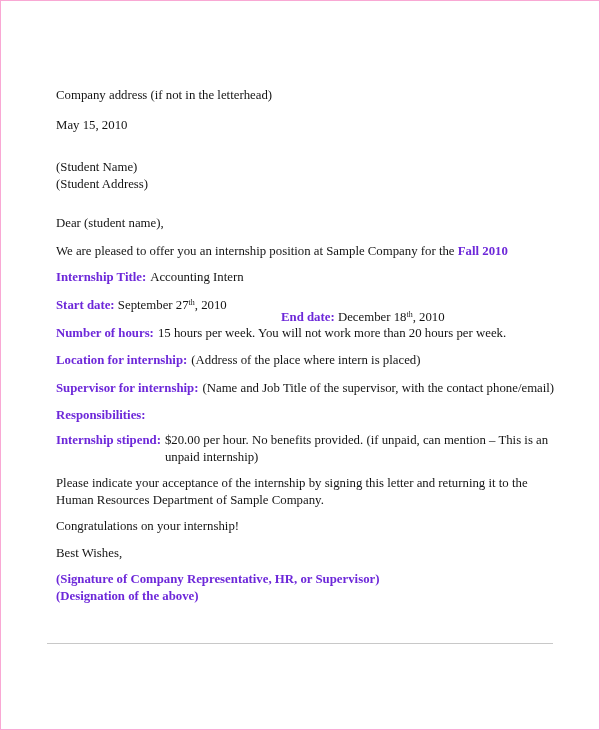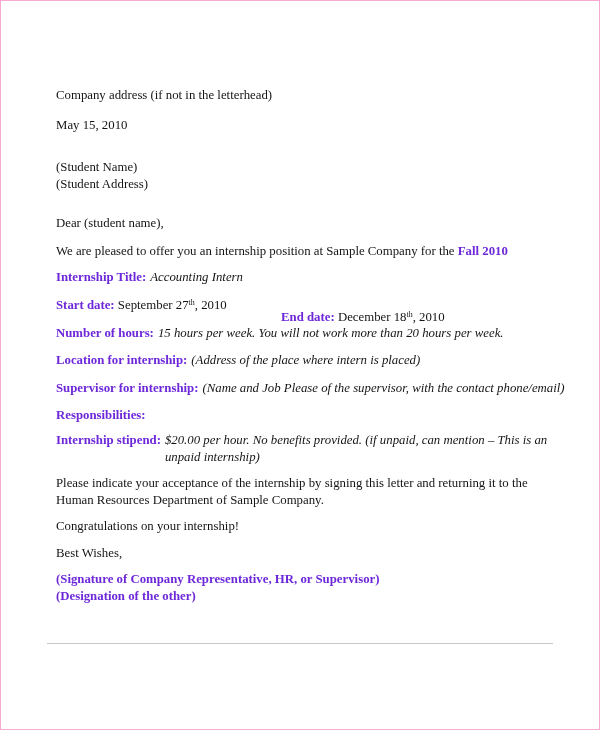--- a/index.html
+++ b/index.html
@@ -38,21 +38,20 @@
     align-items: flex-start;
   }
   .spec .lbl {
     flex: none;
     white-space: pre;
     margin-right: 4px;
   }
   .spec .val {
     flex: 1 1 auto;
     min-width: 0;
-    font-style: italic;
   }
   sup {
     font-size: 0.62em;
     line-height: 0;
     vertical-align: baseline;
     position: relative;
     top: -0.45em;
   }
   
   .m-date       { margin-top: 13px !important; }
@@ -125,21 +124,21 @@
       <span class="val nw">15 hours per week. You will not work more than 20 hours per week.</span>
     </div>
 
     <div class="spec m-location">
       <span class="lbl">Location for internship:</span>
       <span class="val nw">(Address of the place where intern is placed)</span>
     </div>
 
     <div class="spec m-supervisor">
       <span class="lbl">Supervisor for internship:</span>
-      <span class="val nw">(Name and Job Please of the supervisor, with the contact phone/email)</span>
+      <span class="val nw">(Name and Job Title of the supervisor, with the contact phone/email)</span>
     </div>
 
     <div class="spec m-resp">
       <span class="lbl">Responsibilities:</span>
     </div>
 
     <div class="spec m-stipend">
       <span class="lbl">Internship stipend:</span>
       <span class="val">
         <span class="line">$20.00 per hour. No benefits provided. (if unpaid, can mention – This is an</span>
@@ -151,19 +150,19 @@
       <span class="line">Please indicate your acceptance of the internship by signing this letter and returning it to the</span>
       <span class="line">Human Resources Department of Sample Company.</span>
     </p>
 
     <p class="nw m-congrats">Congratulations on your internship!</p>
 
     <p class="nw m-wishes">Best Wishes,</p>
 
     <div class="block m-signature">
       <b class="line">(Signature of Company Representative, HR, or Supervisor)</b>
-      <b class="line">(Designation of the other)</b>
+      <b class="line">(Designation of the above)</b>
     </div>
 
   </div>
 
   <div class="footer-rule"></div>
 </div>
 
 </body></html>

